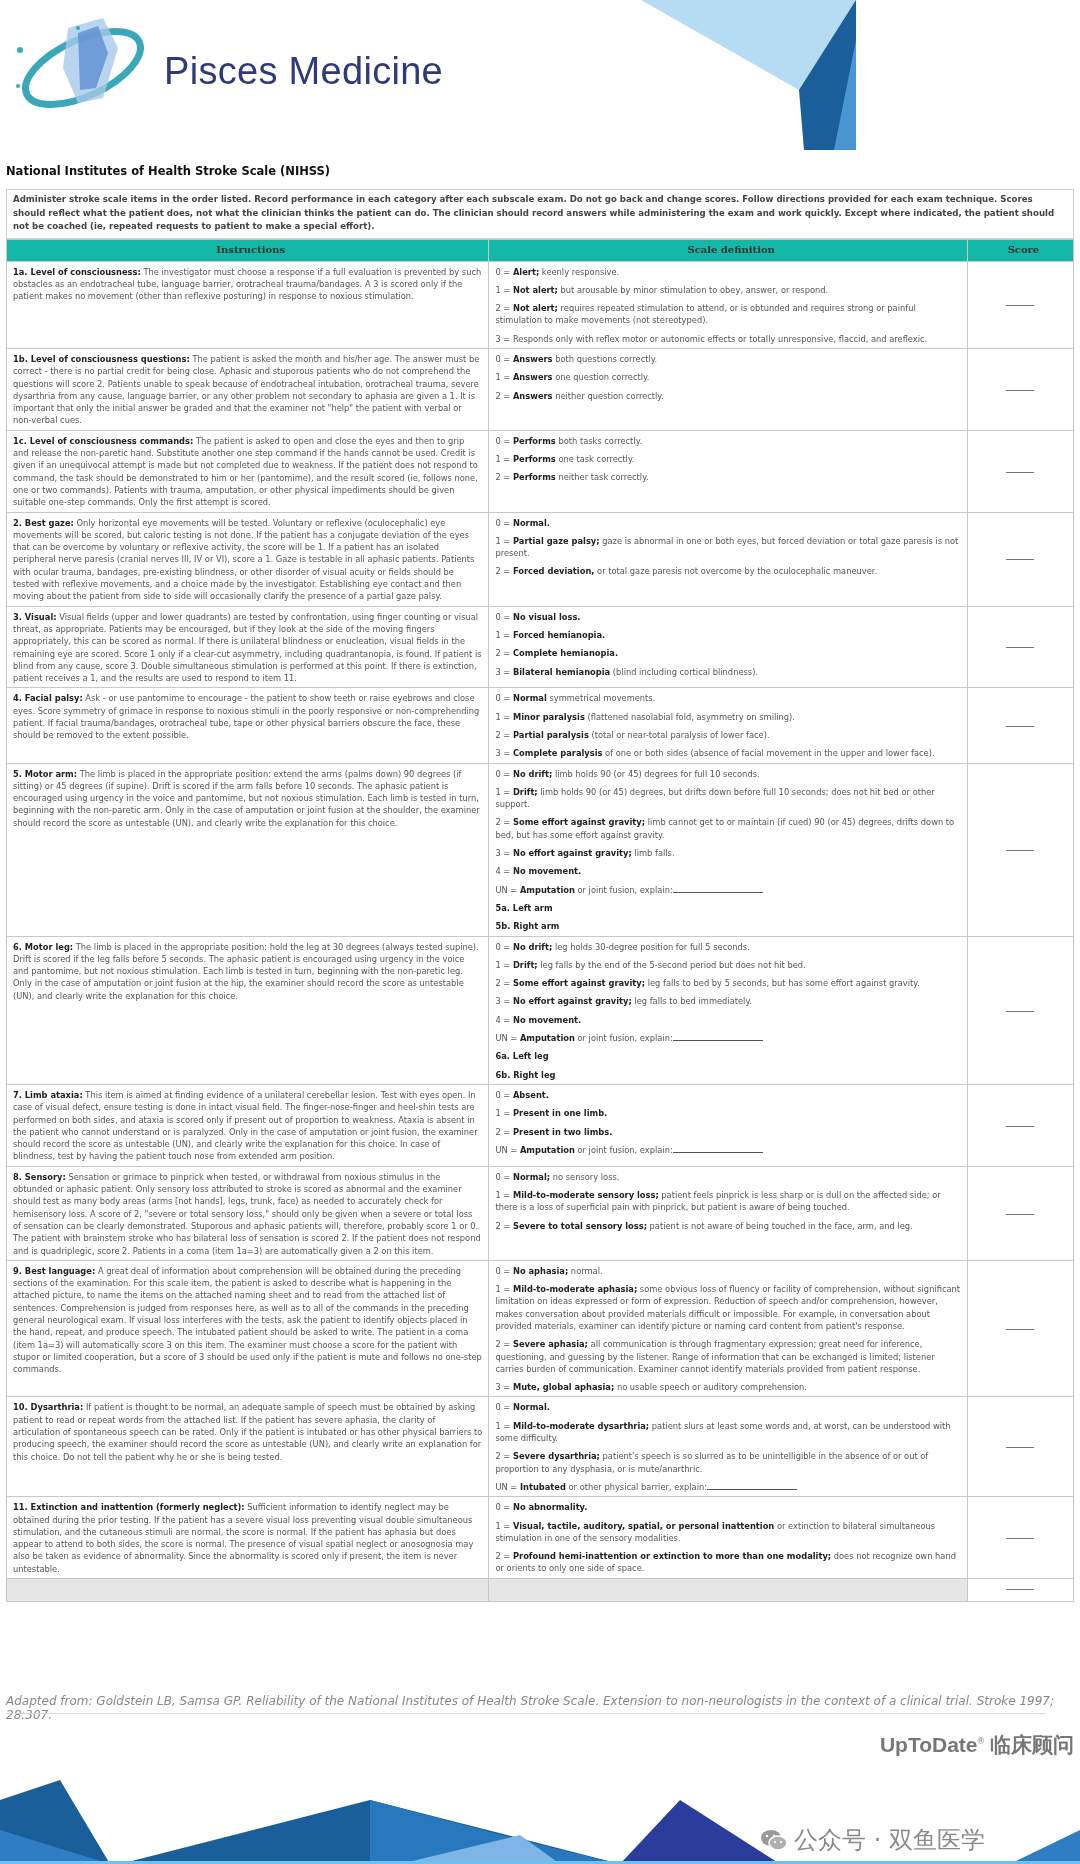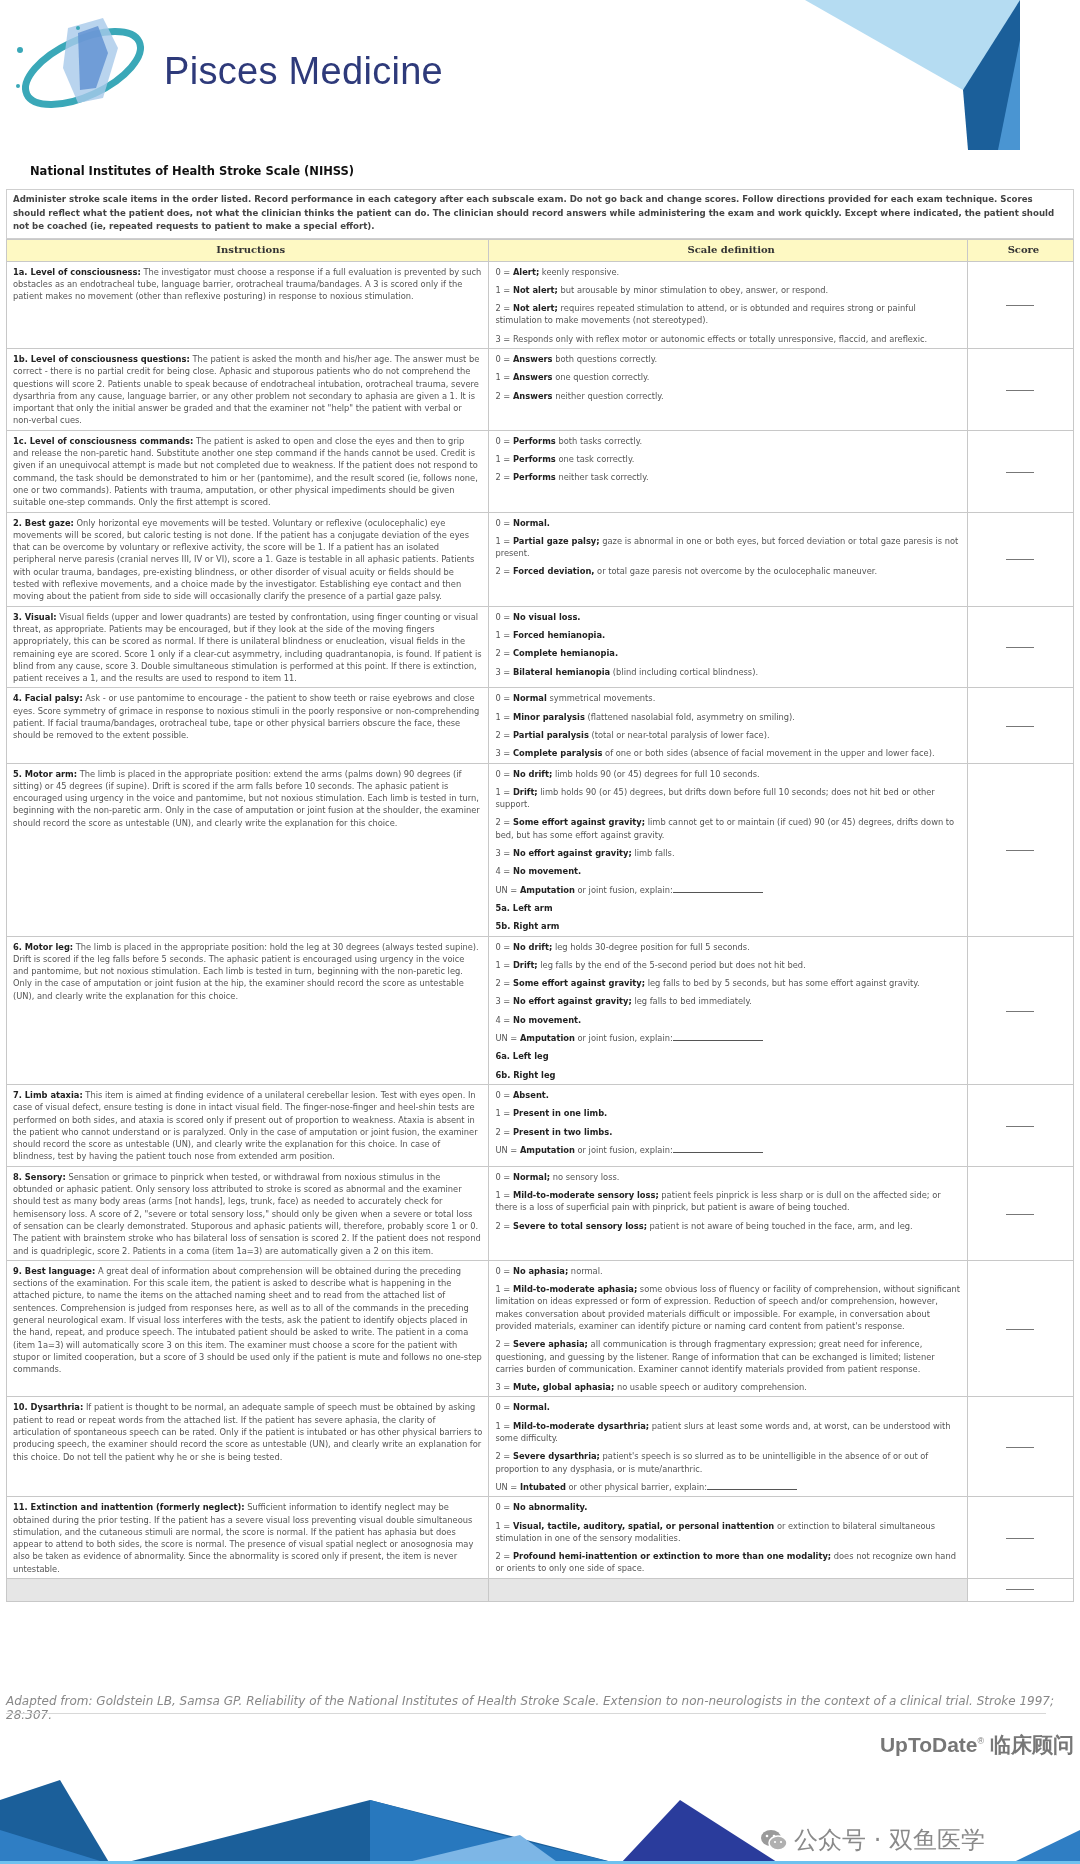--- a/index.html
+++ b/index.html
@@ -1,34 +1,34 @@
 <!DOCTYPE html>
 <html><head>
 <meta charset="utf-8">
 <style>
   * { box-sizing: border-box; margin: 0; padding: 0; }
   html, body { width: 1080px; height: 1864px; background: #ffffff; overflow: hidden; }
   body { position: relative; font-family: "DejaVu Sans", sans-serif; color: #444; }
 
   
-  .header { position: absolute; left: 0; top: 0; width: 1020px; height: 160px; }
+  .header { position: absolute; left: 0; top: 0; width: 856px; height: 160px; }
   .logo { position: absolute; left: 8px; top: 8px; width: 150px; height: 110px; }
   .brand { position: absolute; left: 164px; top: 50px; font-family: "Liberation Sans", sans-serif;
            font-size: 38px; color: #2e3a7a; letter-spacing: 0.3px; }
   .corner { position: absolute; right: 0; top: 0; width: 300px; height: 150px; }
 
   
   .doc-title { position: absolute; left: 6px; top: 164px; font-family: "DejaVu Sans", sans-serif;
-               font-size: 11.5px; font-weight: bold; color: #111; margin-left: 24px; }
+               font-size: 11.5px; font-weight: bold; color: #111; }
 
   
   .tbl-wrap { position: absolute; left: 6px; top: 189px; width: 1068px; }
   .intro { border: 1px solid #cfcfcf; padding: 3px 6px 4px 6px; font-size: 8.6px; line-height: 13.5px; color: #444; font-weight: bold; }
   table { width: 100%; border-collapse: collapse; table-layout: fixed; font-size: 8.3px; line-height: 12.3px; }
-  th { background: #fef9c3; color: #333; font-size: 10px; font-weight: bold; height: 22px;
+  th { background: #14b8a6; color: #333; font-size: 10px; font-weight: bold; height: 22px;
        border: 1px solid #c8c8c8; text-align: center; font-family: "DejaVu Serif", serif; padding-left: 6px; }
   td { border: 1px solid #c8c8c8; vertical-align: top; padding: 4px 6px 3px 6px; color: #555; }
   td.ins b, td.def b { color: #222; }
   td.ins { width: 482px; }
   td.def { width: 478px; }
   td.score { width: 108px; text-align: center; vertical-align: middle; color: #666; }
   .def-line { margin-bottom: 6px; }
   .def-line:last-child { margin-bottom: 0; }
   .blank { display: inline-block; width: 28px; border-bottom: 1px solid #777; height: 1px; vertical-align: middle; }
   .uline { display: inline-block; width: 90px; border-bottom: 1px solid #555; height: 9px; }

